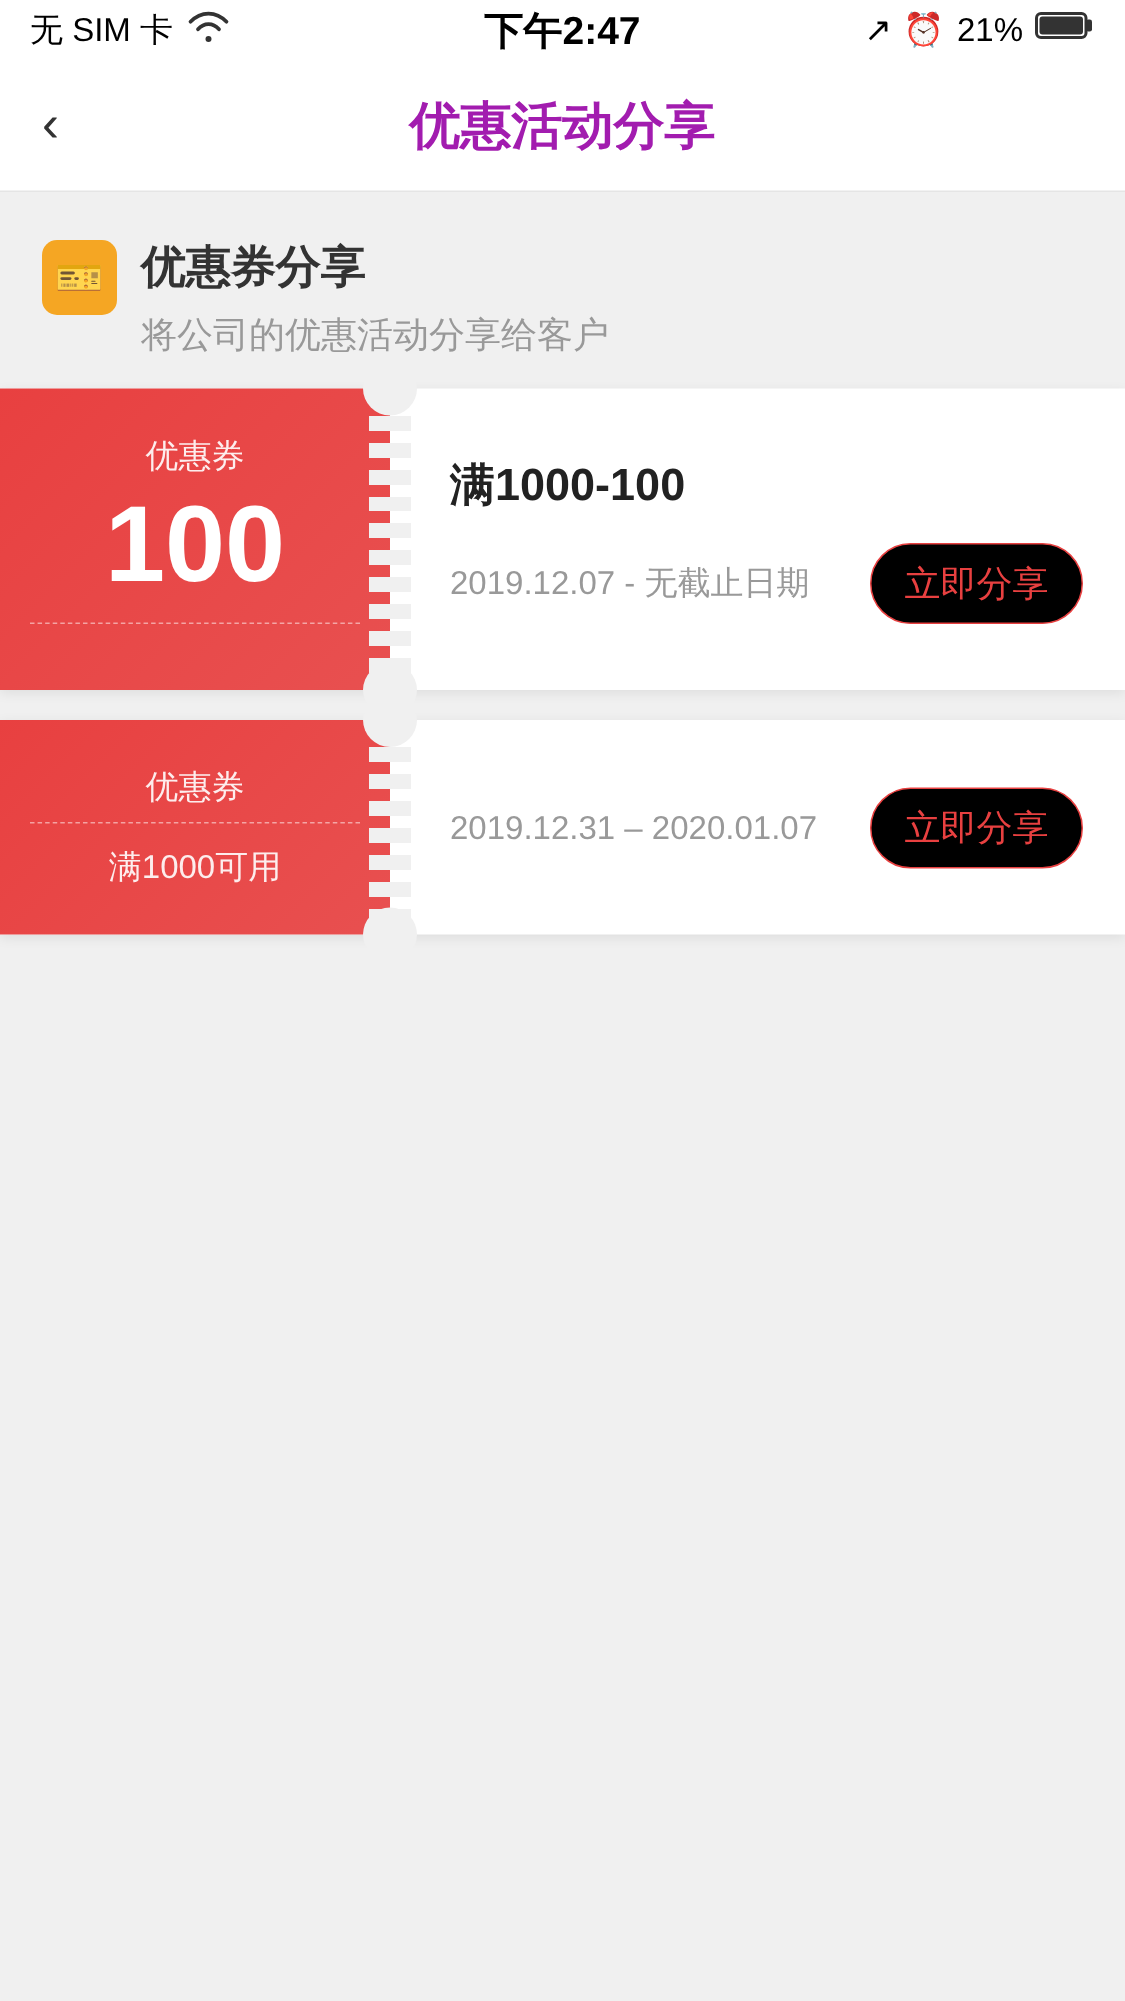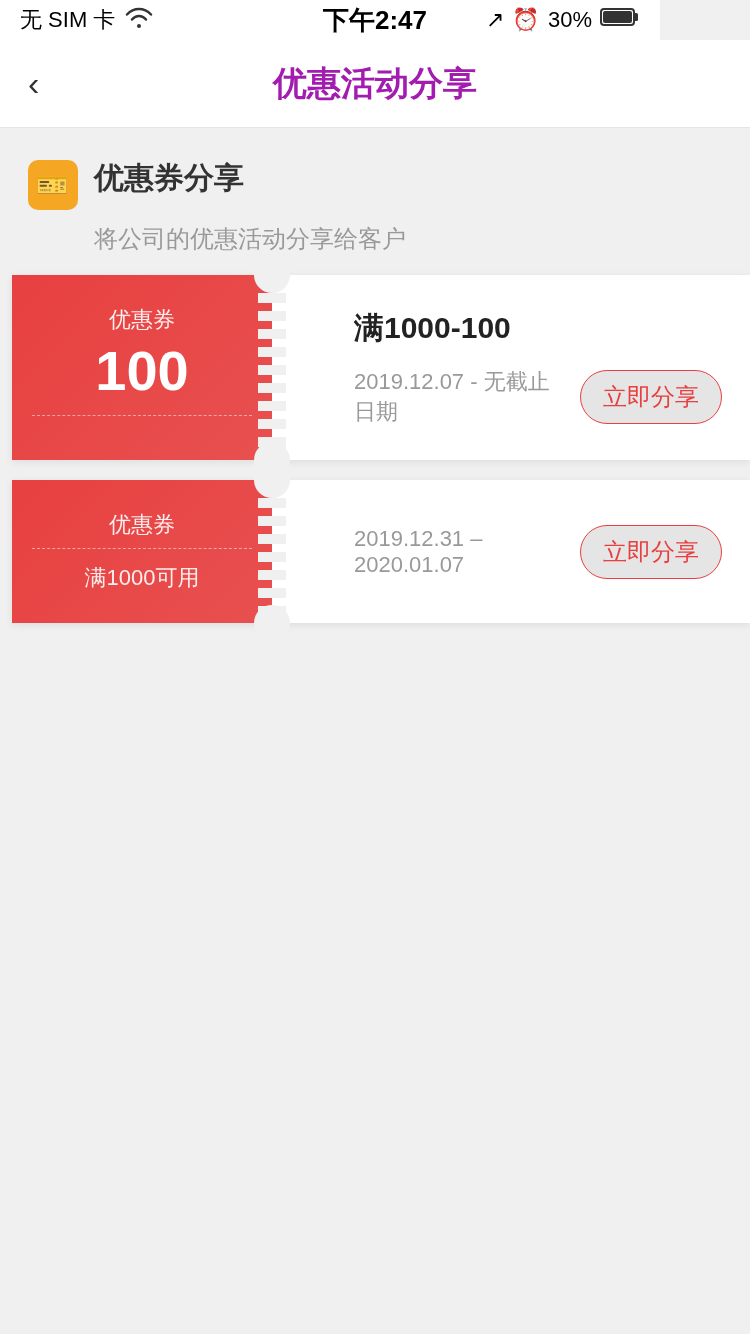--- a/index.html
+++ b/index.html
@@ -8,21 +8,21 @@
     body {
       width: 750px;
       min-height: 1334px;
       background: #f0f0f0;
       font-family: -apple-system, "PingFang SC", "Helvetica Neue", Arial, sans-serif;
       overflow-x: hidden;
     }
 
     
     .status-bar {
-      width: 660px;
+      width: 750px;
       height: 40px;
       background: #fff;
       display: flex;
       align-items: center;
       justify-content: space-between;
       padding: 0 20px;
       font-size: 24px;
       font-weight: 500;
     }
     .status-left {
@@ -87,44 +87,43 @@
       justify-content: center;
       font-size: 26px;
       flex-shrink: 0;
       margin-top: 2px;
     }
     .section-text {}
     .section-title {
       font-size: 30px;
       font-weight: 600;
       color: #333;
-      margin-bottom: 24px;
+      margin-bottom: 8px;
     }
     .section-subtitle {
       font-size: 24px;
       color: #999;
       text-align: center;
     }
 
     
     .coupon-list {
       padding: 0 0 30px 0;
       background: #f0f0f0;
     }
 
     
     .coupon-card {
       background: #fff;
-      margin: 0 0 20px 12px;
+      margin: 0 0 20px 0;
       display: flex;
       align-items: stretch;
       box-shadow: 0 2px 8px rgba(0,0,0,0.08);
       position: relative;
       overflow: visible;
-      gap: 42px;
     }
 
     
     .coupon-left {
       width: 260px;
       background: #e84040;
       background: linear-gradient(135deg, #e84040 0%, #e85050 100%);
       display: flex;
       flex-direction: column;
       align-items: center;
@@ -173,21 +172,21 @@
       border-radius: 50%;
       z-index: 3;
     }
 
     .coupon-type-label {
       font-size: 22px;
       color: rgba(255,255,255,0.9);
       margin-bottom: 8px;
     }
     .coupon-amount {
-      font-size: 56px;
+      font-size: 72px;
       font-weight: 700;
       color: #fff;
       line-height: 1;
       margin-bottom: 16px;
     }
     .coupon-divider {
       width: 100%;
       border: none;
       border-top: 1px dashed rgba(255,255,255,0.5);
       margin-bottom: 14px;
@@ -222,21 +221,21 @@
       font-size: 22px;
       color: #999;
       flex: 1;
     }
     .share-btn {
       border: 1.5px solid #e84040;
       border-radius: 30px;
       padding: 10px 22px;
       font-size: 24px;
       color: #e84040;
-      background: #e5e5e5;
+      background: #000000;
       cursor: pointer;
       white-space: nowrap;
       flex-shrink: 0;
     }
 
     
     .bottom-area {
       background: #f0f0f0;
       height: 580px;
     }
@@ -252,21 +251,21 @@
         <path d="M14 18a2 2 0 1 1 0 4 2 2 0 0 1 0-4z" fill="#333"></path>
         <path d="M7 13.5C9 11.2 11.3 10 14 10s5 1.2 7 3.5" stroke="#333" stroke-width="2.5" stroke-linecap="round" fill="none"></path>
         <path d="M2 8.5C5.5 4.8 9.5 3 14 3s8.5 1.8 12 5.5" stroke="#333" stroke-width="2.5" stroke-linecap="round" fill="none"></path>
       </svg>
     </span>
   </div>
   <div class="status-center">下午2:47</div>
   <div class="status-right">
     <span>↗</span>
     <span>⏰</span>
-    <span>30%</span>
+    <span>21%</span>
     <span>
       <svg width="40" height="22" viewBox="0 0 40 22" fill="none">
         <rect x="1" y="3" width="33" height="16" rx="3" stroke="#333" stroke-width="2"></rect>
         <rect x="34" y="7" width="4" height="8" rx="1.5" fill="#333"></rect>
         <rect x="3" y="5" width="29" height="12" rx="2" fill="#333"></rect>
       </svg>
     </span>
   </div>
 </div>
 

